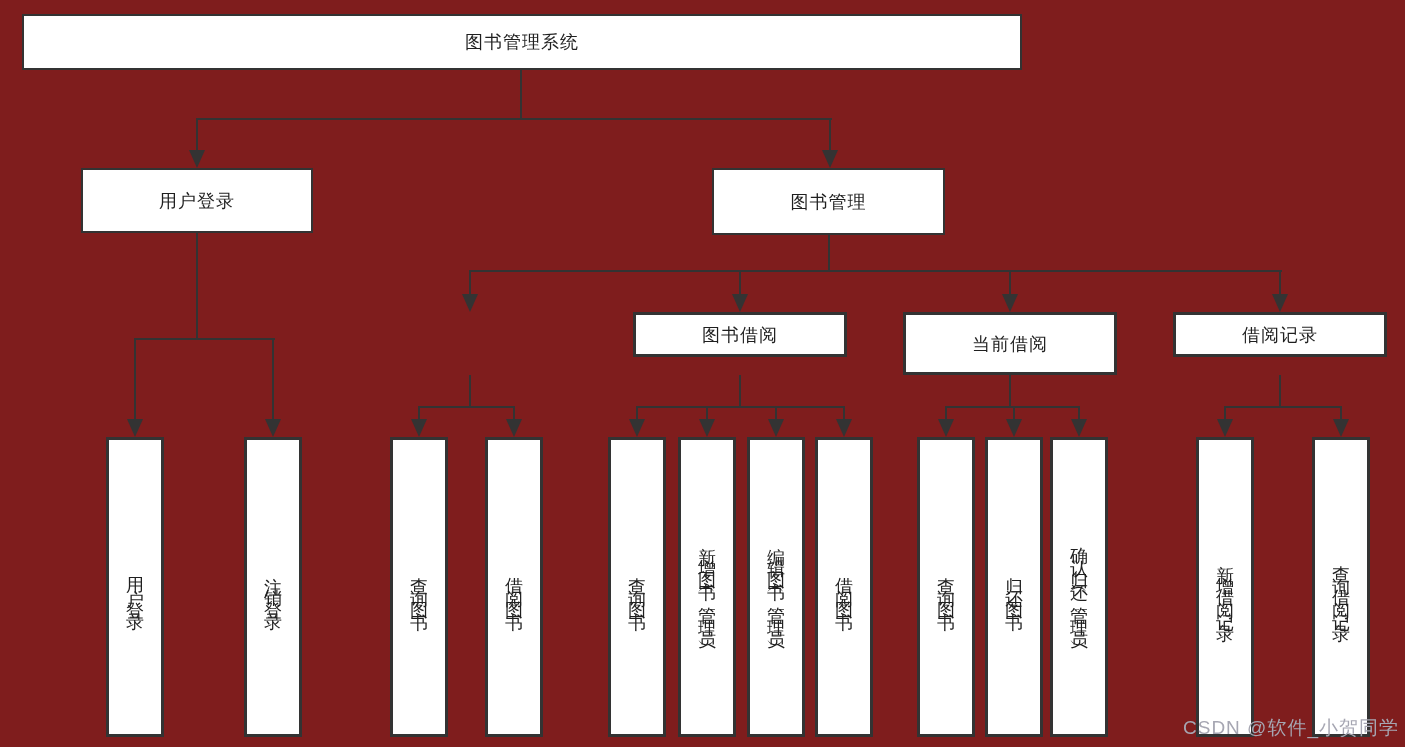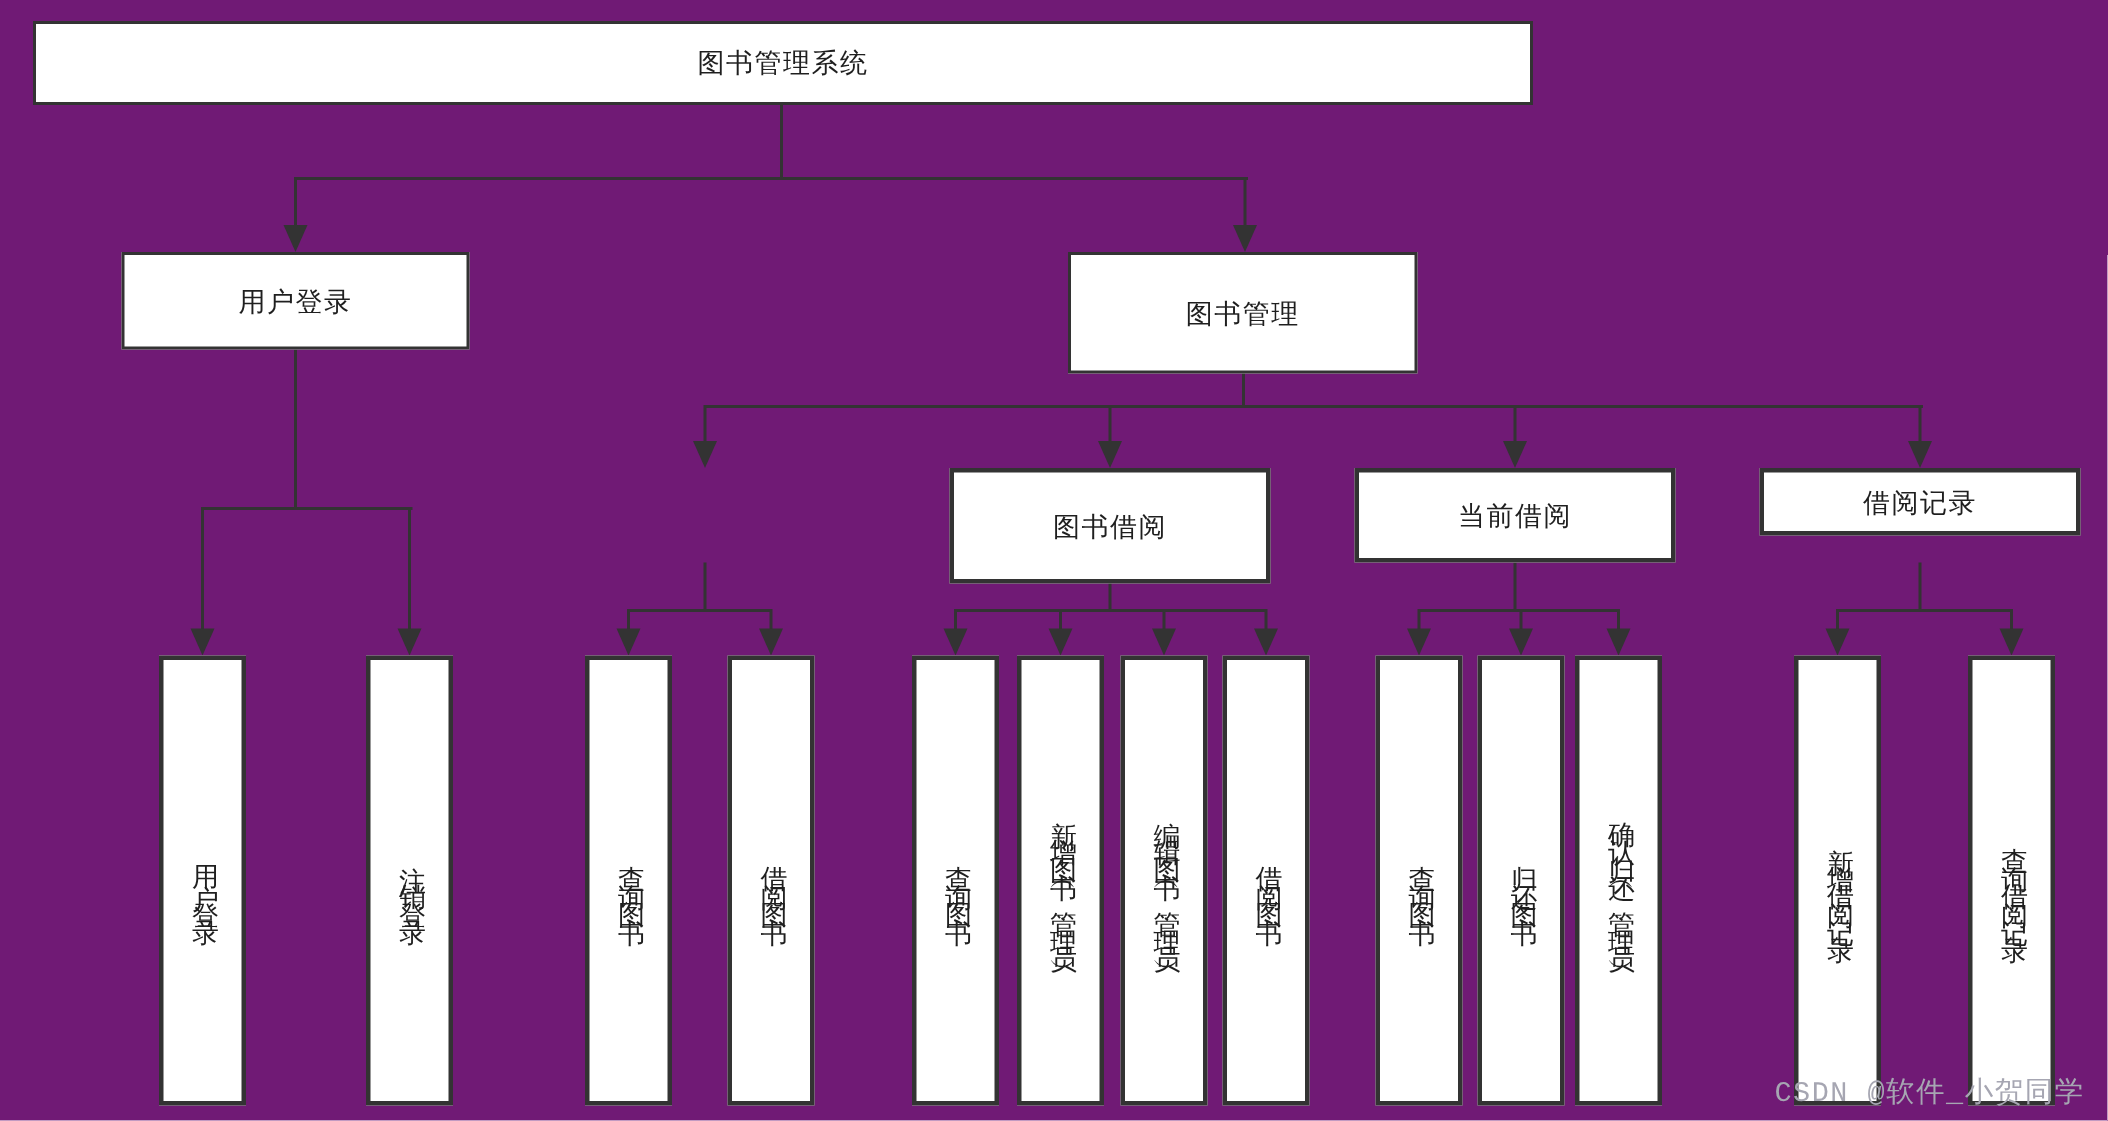--- a/index.html
+++ b/index.html
@@ -1,18 +1,18 @@
 <!DOCTYPE html>
 <html><head>
 <meta charset="utf-8">
 <style>
   html,body{margin:0;padding:0;background:#ffffff;}
   .canvas{
-    position:relative;width:1405px;height:747px;background:#701a75;overflow:hidden;
-    font-family:Liberation Mono, monospace;color:#1f1f1f;
+    position:relative;width:1405px;height:747px;background:#7f1d1d;overflow:hidden;
+    font-family:Liberation Sans, sans-serif;color:#1f1f1f;
   }
   .box{
     position:absolute;box-sizing:border-box;background:#ffffff;
     border:2px solid #333333;display:flex;align-items:center;justify-content:center;
     font-size:18px;letter-spacing:1px;z-index:2;
   }
   .lvl2{border-width:3px;}
   .leaf{border-width:3px;}
   .leaf > span{
     writing-mode:vertical-lr;letter-spacing:12px;line-height:1;
@@ -48,21 +48,21 @@
       <i class="head"></i>
   </div>
   <div class="arrow" style="left:822px;top:120px;height:48px;">
     <i class="shaft"></i>
       <i class="head"></i>
   </div>
 
   <div class="box" style="left:81px;top:168px;width:232px;height:65px;">
     <span>用户登录</span>
   </div>
-  <div class="box" style="left:712px;top:168px;width:233px;height:81px;">
+  <div class="box" style="left:712px;top:168px;width:233px;height:67px;">
     <span>图书管理</span>
   </div>
 
   <div class="vline" style="left:196px;top:233px;height:106px;"></div>
   <div class="hline" style="left:134px;top:338px;width:141px;"></div>
   <div class="arrow" style="left:127px;top:340px;height:97px;">
     <i class="shaft"></i>
       <i class="head"></i>
   </div>
   <div class="arrow" style="left:265px;top:340px;height:97px;">
@@ -82,21 +82,21 @@
   </div>
   <div class="arrow" style="left:1002px;top:272px;height:40px;">
     <i class="shaft"></i>
       <i class="head"></i>
   </div>
   <div class="arrow" style="left:1272px;top:272px;height:40px;">
     <i class="shaft"></i>
       <i class="head"></i>
   </div>
 
-  <div class="box lvl2" style="left:633px;top:312px;width:214px;height:77px;text-align:right;">
+  <div class="box lvl2" style="left:633px;top:312px;width:214px;height:45px;text-align:right;">
     <span>图书借阅</span>
   </div>
   <div class="box lvl2" style="left:903px;top:312px;width:214px;height:63px;text-align:right;">
     <span>当前借阅</span>
   </div>
   <div class="box lvl2" style="left:1173px;top:312px;width:214px;height:45px;">
     <span>借阅记录</span>
   </div>
 
   <div class="vline" style="left:469px;top:375px;height:32px;"></div>

